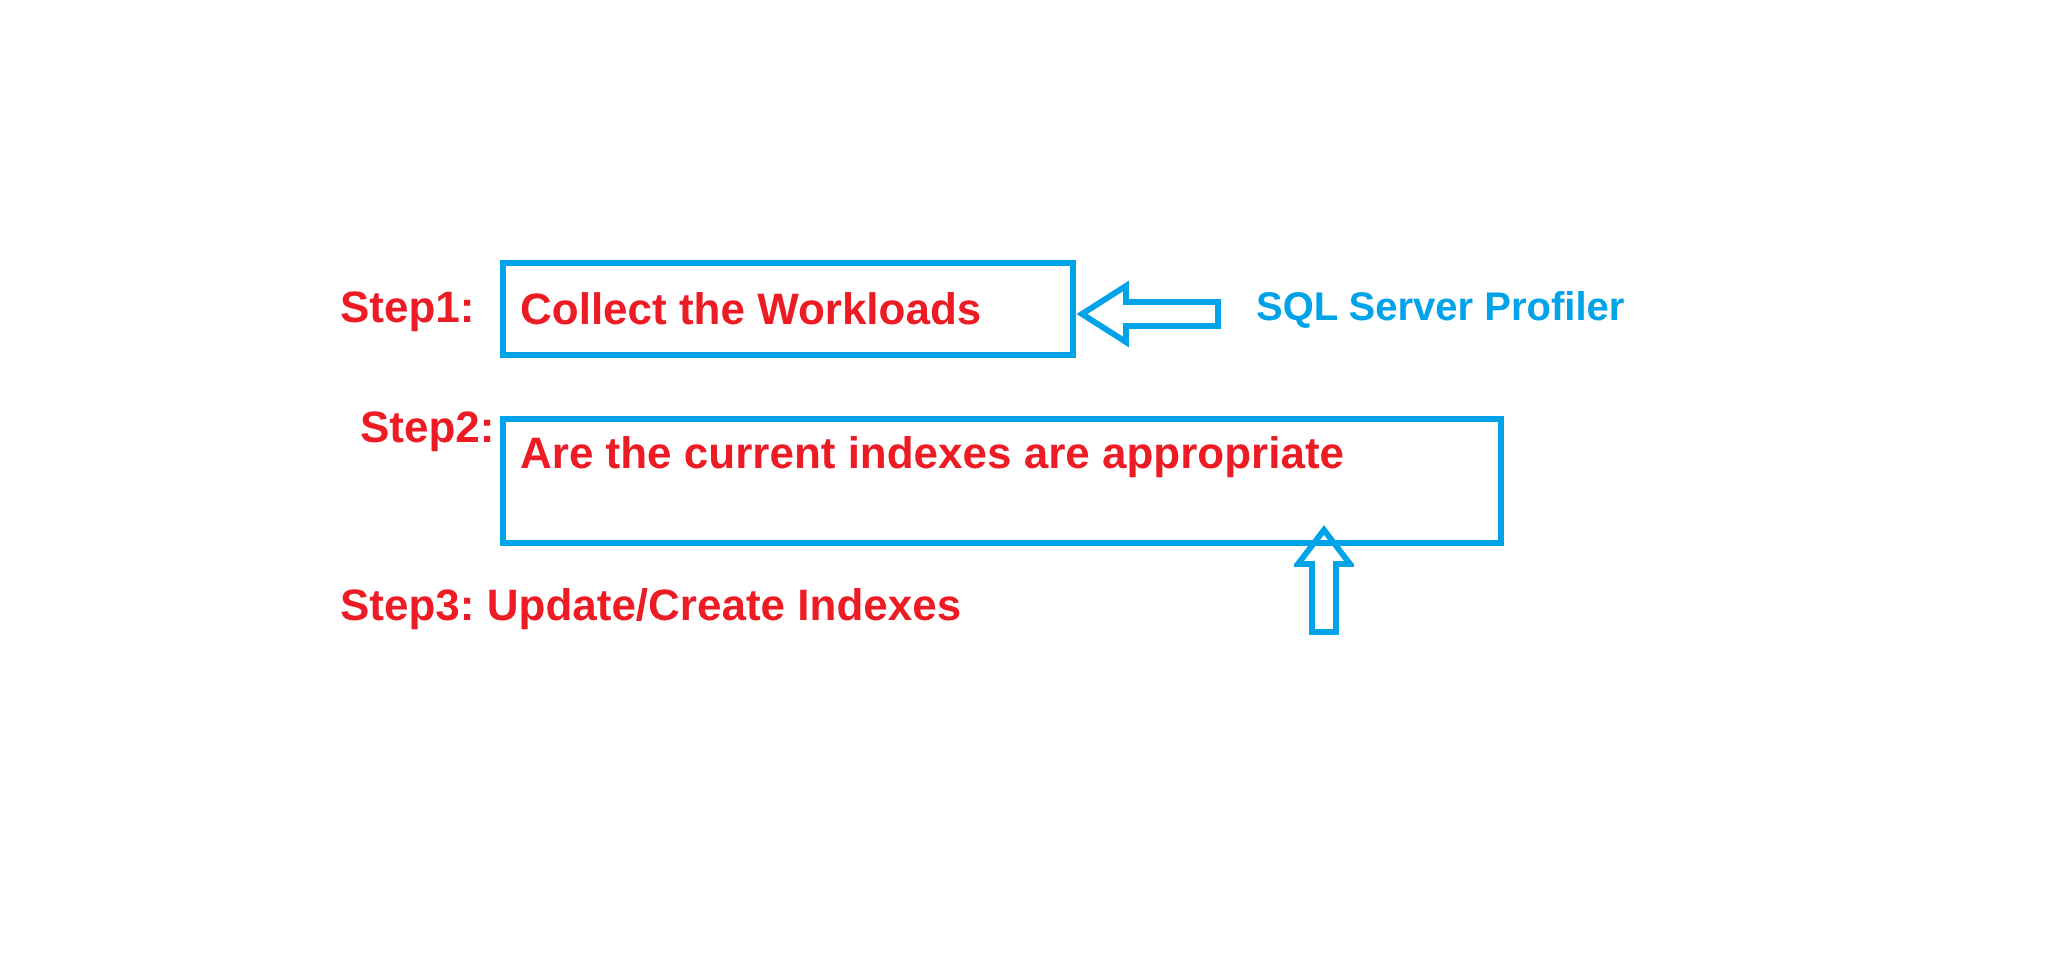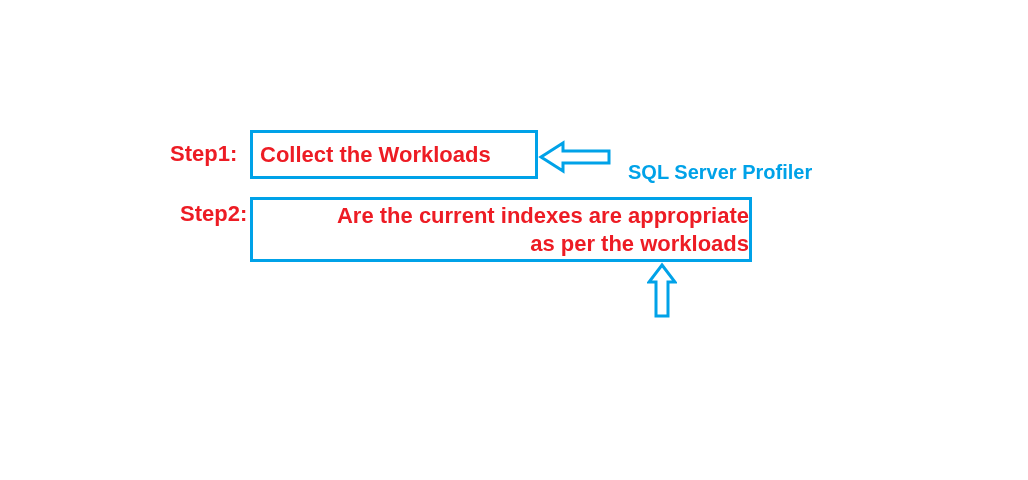--- a/index.html
+++ b/index.html
@@ -37,37 +37,36 @@
     font-size: 22px;
     white-space: nowrap;
   }
   .box-step1 {
     left: 250px; top: 130px;
     width: 288px; height: 49px;
     line-height: 43px;
     padding-left: 7px;
   }
   .box-step2 {
-    left: 250px; top: 197px;
+    left: 250px; top: 208px;
     width: 502px; height: 65px;
     padding: 2px 0 0 7px;
     line-height: 28px;
-    text-align: right;
   }
   .annotation-label {
     color: var(--blue);
     font-weight: bold;
     font-size: 20px;
     line-height: 24px;
     white-space: nowrap;
   }
   .step1-label { left: 170px; top: 141px; }
   .step2-label { left: 180px; top: 201px; }
   .step3-line  { left: 170px; top: 290px; }
-  .profiler-label { left: 628px; top: 142px; margin-top: 18px; }
+  .profiler-label { left: 628px; top: 142px; }
   .tuning-label   { left: 599px; top: 314px; }
   .left-arrow { left: 538px; top: 140px; }
   .up-arrow   { left: 647px; top: 262px; }
   .arrow-shape {
     stroke: var(--blue);
     stroke-width: 3;
     fill: none;
     stroke-linejoin: miter;
   }
 </style>
@@ -85,22 +84,25 @@
   <svg class="abs left-arrow" width="74" height="34" viewBox="0 0 74 34">
     <polygon class="arrow-shape" points="3,17 25,3 25,11 71,11 71,23 25,23 25,31"></polygon>
   </svg>
 
   <div class="abs annotation-label profiler-label">SQL Server Profiler</div>
 
   <div class="abs step-label step2-label">Step2:</div>
 
   <div class="abs box box-step2">
     <div>Are the current indexes are appropriate</div>
-    <div>as per the workloads</div>
   </div>
 
+  <div class="abs step-label step3-line">
+    <span>Step3:</span>
+    <span>Update/Create Indexes</span>
+  </div>
 
   <svg class="abs up-arrow" width="30" height="56" viewBox="0 0 30 56">
     <polygon class="arrow-shape" points="15,3 28,20 21,20 21,54 9,54 9,20 2,20"></polygon>
   </svg>
 
 
 </div>
 
 </body></html>

